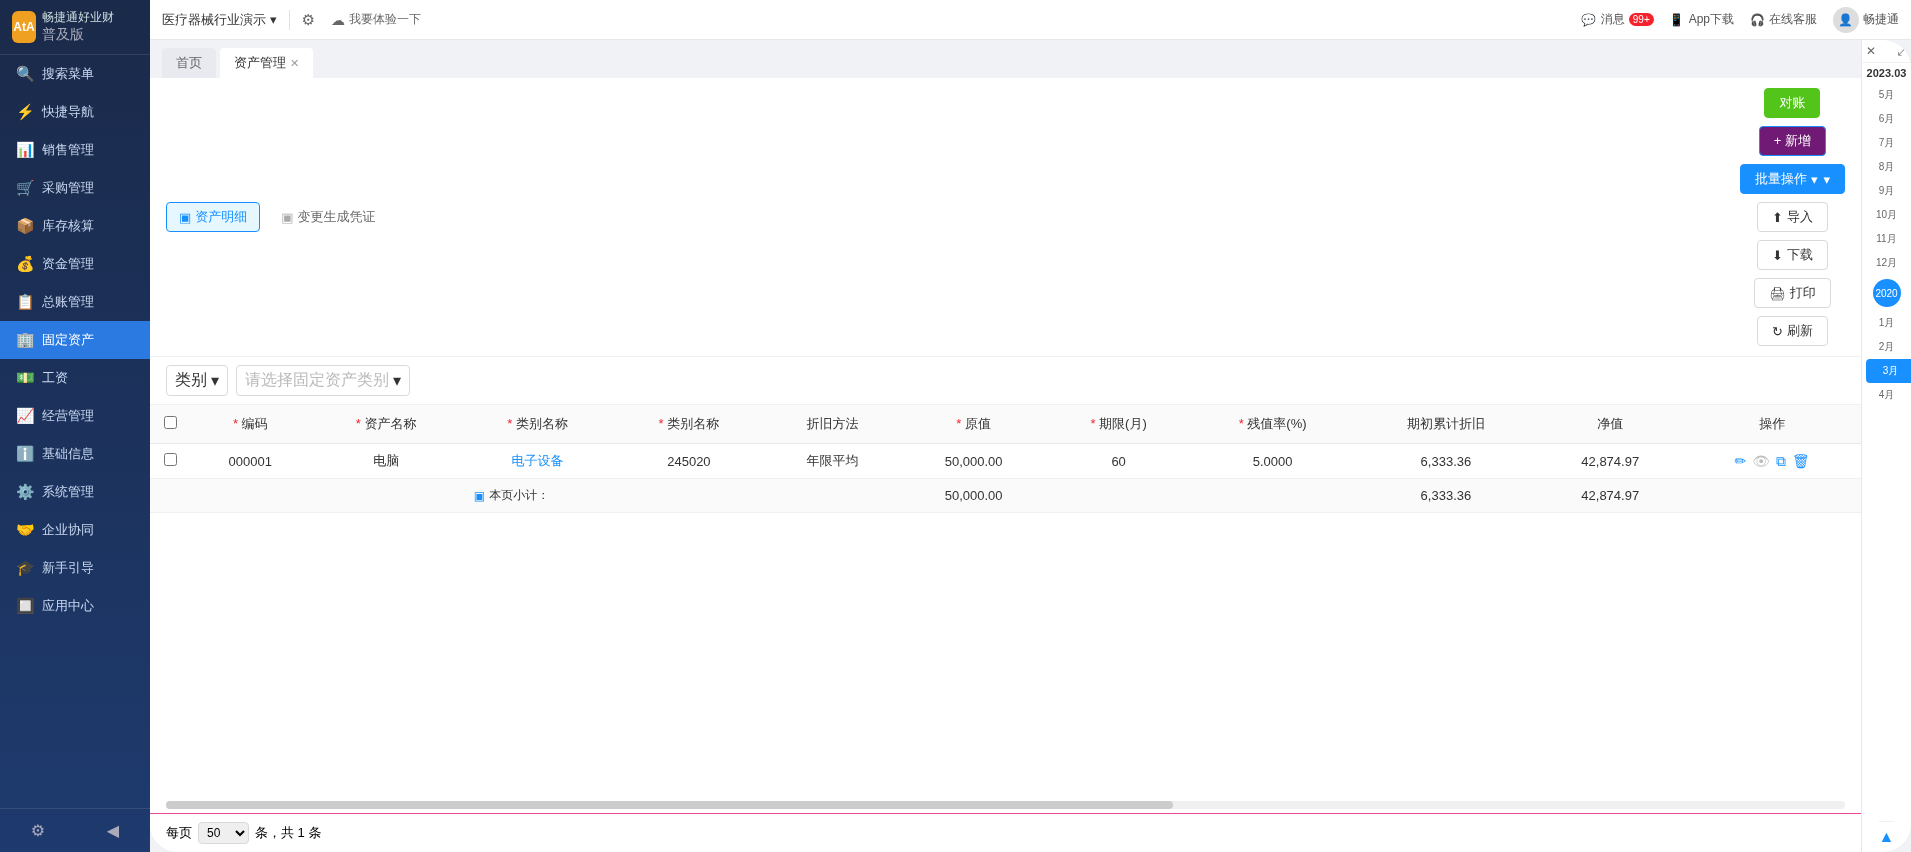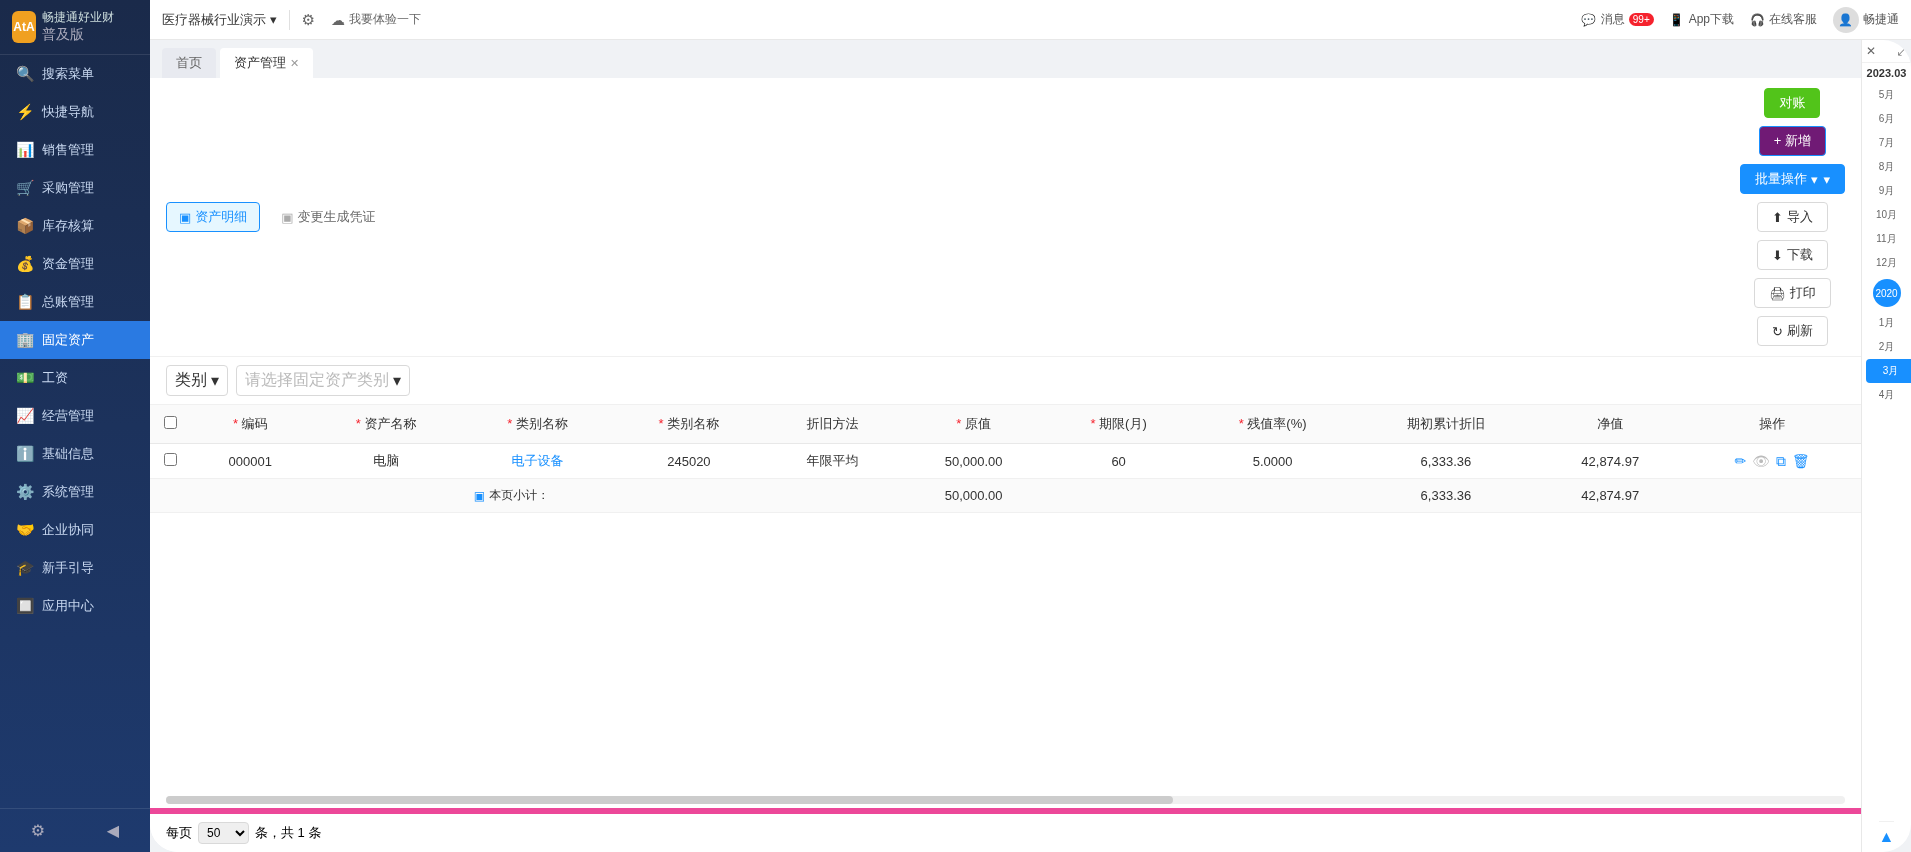--- a/index.html
+++ b/index.html
@@ -161,21 +161,21 @@
     .subtotal-label { display: flex; align-items: center; gap: 4px; font-size: 12px; }
     .subtotal-icon { color: #1890ff; font-size: 12px; }
     .action-btns { display: flex; align-items: center; justify-content: center; gap: 6px; }
     .action-btn { color: #1890ff; cursor: pointer; font-size: 14px; }
     .action-btn.gray { color: #bbb; }
 
     
     .pagination {
       padding: 8px 16px;
       display: flex; align-items: center; gap: 6px;
-      border-top: 6px solid #ec4899;
+      border-top: 1px solid #ec4899;
       flex-shrink: 0; background: #fff;
     }
     .pagination select { border: 1px solid #d9d9d9; border-radius: 4px; padding: 2px 4px; font-size: 12px; }
 
     
     .right-panel {
       width: 50px;
       background: #fff;
       border-left: 1px solid #e8e8e8;
       display: flex; flex-direction: column;

